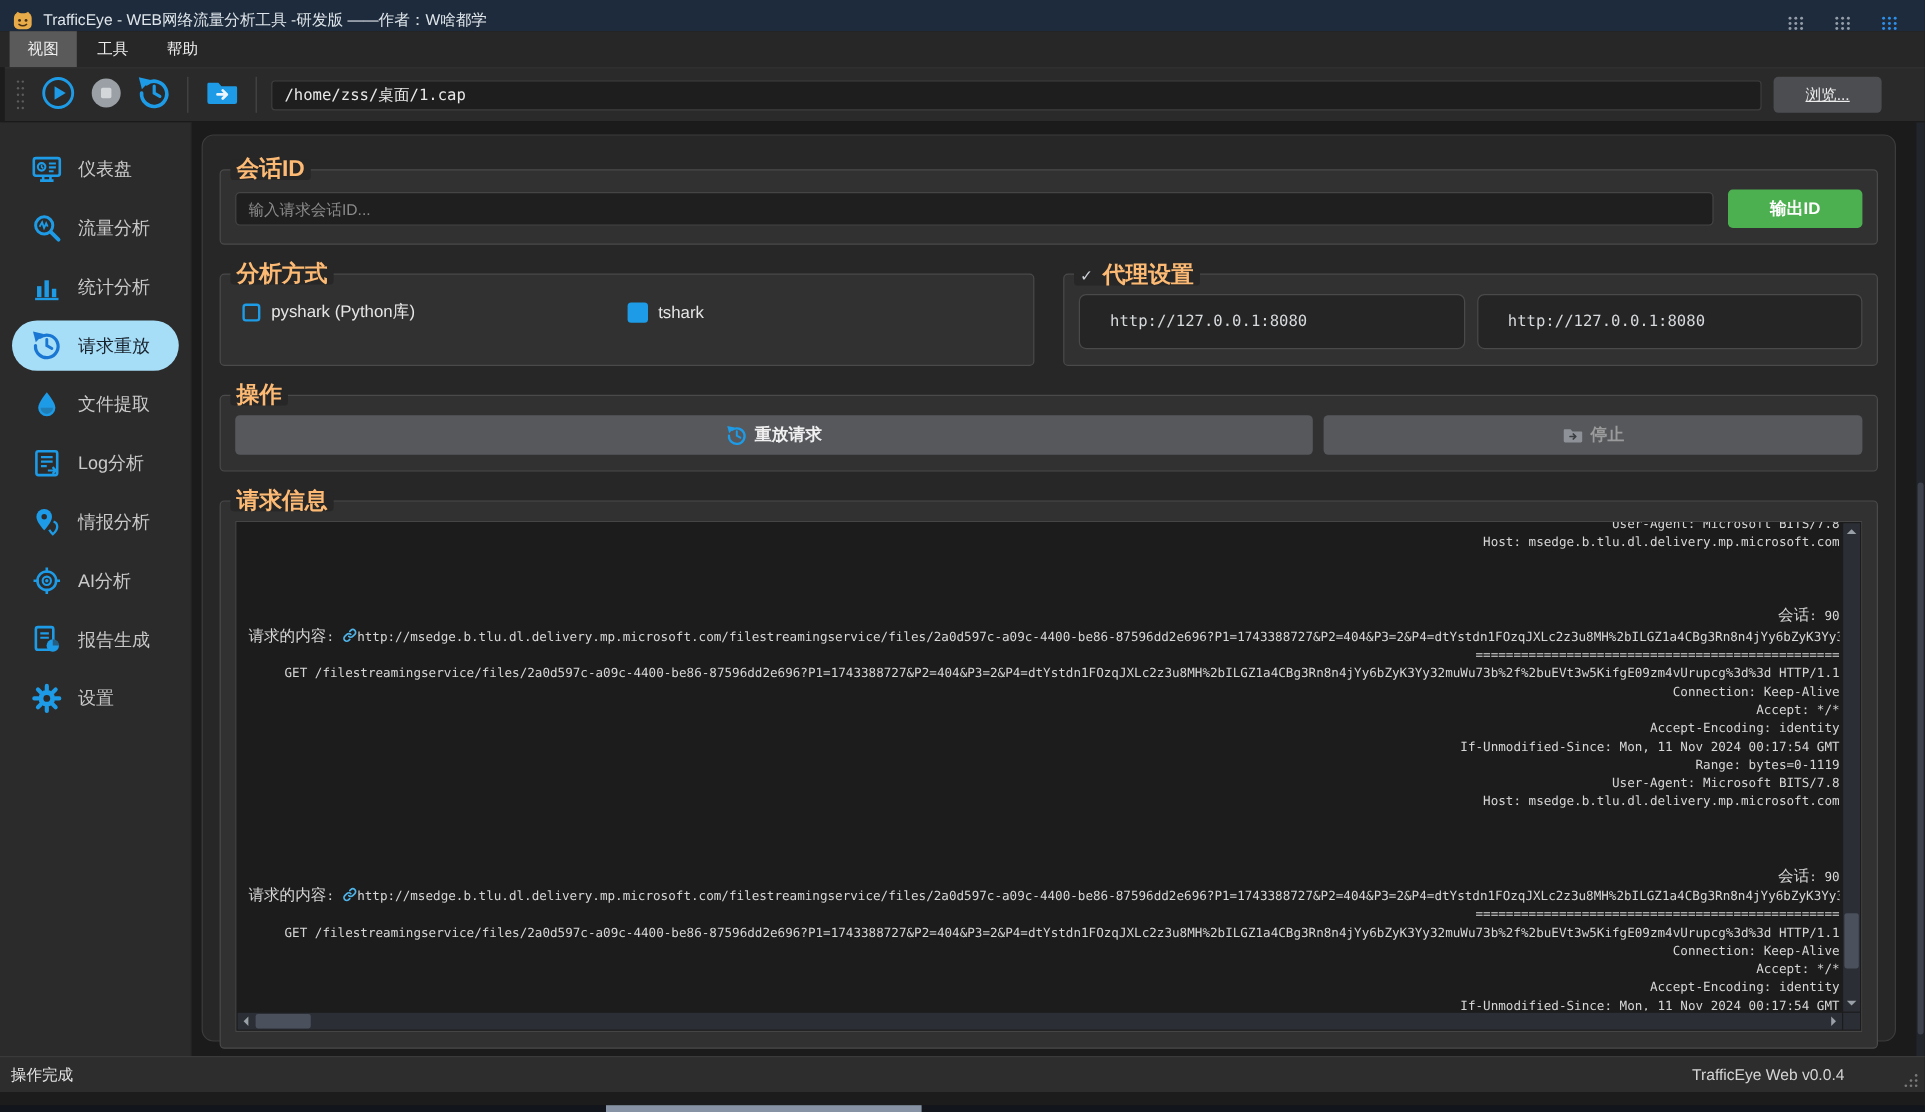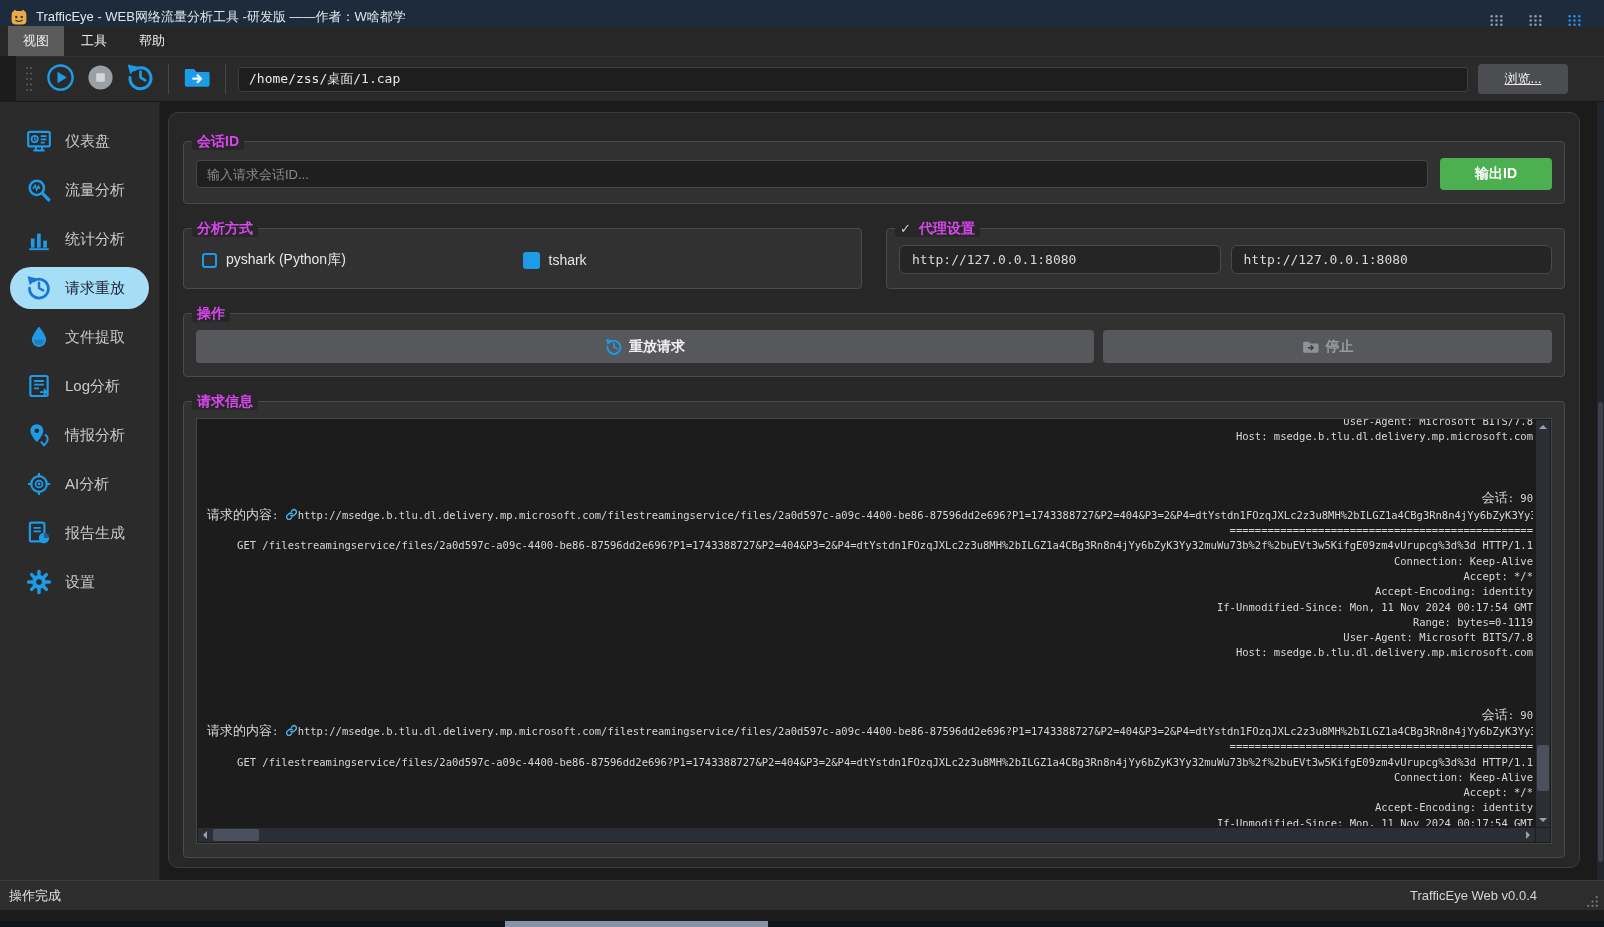--- a/index.html
+++ b/index.html
@@ -15,21 +15,21 @@
   .dots { width:15px; height:13px; color:#939ca7; cursor:pointer; }
   .dots.active { color:#2e8fe8; }
 
   
   .menubar { position:absolute; left:0; top:26px; right:0; height:30px; background:#272727;
              display:flex; align-items:center; padding-left:8px; }
   .menu-item { color:#ececec; font-size:13px; padding:6px 15px; margin-right:2px; cursor:default; }
   .menu-item.active { background:#5a5a5a; }
 
   
-  .toolbar { position:absolute; left:16px; top:56px; right:0; height:46px; background:#2a2a2a;
+  .toolbar { position:absolute; left:4px; top:56px; right:0; height:46px; background:#2a2a2a;
              border-top:1px solid #323232; border-bottom:1px solid #171717;
              display:flex; align-items:center; padding:0 6px; }
   .drag-handle { width:10px; height:28px; color:#5c5c5c; margin:0 6px 0 2px; }
   .tool-btn { width:34px; height:34px; display:flex; align-items:center; justify-content:center;
               background:transparent; border:none; margin:0 3px; cursor:pointer; }
   .tool-btn svg { width:29px; height:29px; }
   .blue-ic { color:#1e9be6; }
   .separator { width:1px; height:30px; background:#474747; margin:0 8px; }
   .path-input { flex:1; height:25px; background:#1e1e1e; border:1px solid #3e3e3e; border-radius:3px;
                 color:#e8e8e8; font:13px "DejaVu Sans Mono",monospace; padding:0 10px; margin:0 10px 0 4px; }
@@ -47,40 +47,40 @@
   .side-item.active .ico { color:#1976d2; }
 
   
   .content { position:absolute; left:160px; top:102px; right:0; bottom:47px; background:#1b1b1b; }
   .panel { position:absolute; left:8px; top:10px; width:1412px; height:756px; background:#272727;
            border:1px solid #3c3c3c; border-radius:10px; padding:6px 14px 14px; }
   .gb { position:relative; border:1px solid #4a4a4a; border-radius:4px; background:#313131;
         padding:16px 12px 13px; margin-top:24px; }
   .gb.first { margin-top:22px; }
   .gb-title { position:absolute; top:-9px; left:8px; background:#272727; padding:0 5px; border-radius:3px;
-              font-size:14px; font-weight:bold; color:#d946ef; line-height:17px; display:flex; align-items:center;text-align:center; }
+              font-size:19px; font-weight:bold; color:#fdba74; line-height:17px; display:flex; align-items:center;text-align:center; }
   .pcheck::before { content:"✓"; color:#ccd1d7; font-weight:normal; margin-right:8px; font-size:13px; }
 
   .session-row { display:flex; gap:12px; align-items:center; }
   .session-input { flex:1; height:28px; background:#1f1f1f; border:1px solid #454545; border-radius:4px;
                    color:#ddd; font-size:13px; padding:0 10px; font-family:inherit; }
   .session-input::placeholder { color:#8a8a8a; }
   .out-btn { width:112px; height:32px; background:#4caf50; border:none; border-radius:4px; color:#fff;
              font-size:14px; font-weight:bold; cursor:pointer; font-family:inherit; }
 
   .row2 { display:flex; gap:24px; }
   .row2 .gb { flex:1; }
   .cb-row { display:flex; align-items:center; padding:1px 6px; height:30px; }
   .cb { display:flex; align-items:center; gap:9px; font-size:14px; color:#e6e6e6; flex:1; cursor:pointer; }
   .box { flex:none; border-radius:3px; }
   .box.unchecked { width:15px; height:15px; border:2.5px solid #1e9be6; background:transparent; }
   .box.checked { width:17px; height:17px; background:#1e9be6; }
   .proxy-row { display:flex; gap:10px; }
-  .proxy-input { flex:1; height:29px; background:#252525; border:1px solid #4a4a4a; border-radius:6px;
-                 color:#d7dadd; font:13px "DejaVu Sans Mono",monospace; padding:0 12px; }
+  .proxy-input { flex:1; height:46px; background:#252525; border:1px solid #4a4a4a; border-radius:6px;
+                 color:#d7dadd; font:13px "DejaVu Sans Mono",monospace; padding:0 25px; }
 
   .actions-row { display:flex; gap:9px; }
   .act-btn { height:33px; border:none; border-radius:4px; background:#56585c; color:#f0f0f0;
              font-size:14px; font-weight:bold; display:flex; align-items:center; justify-content:center;
              gap:6px; cursor:pointer; font-family:inherit; }
   .act-btn .ico { width:18px; height:18px; display:inline-flex; }
   .act-btn .ico svg { width:100%; height:100%; }
   .act-replay { flex:2; } .act-clear { flex:1; } .act-stop { flex:1; color:#9b9b9b; cursor:default; }
   .act-replay .ico { color:#1e9be6; } .act-clear .ico { color:#2f6df0; } .act-stop .ico { color:#8e9298; }
 

